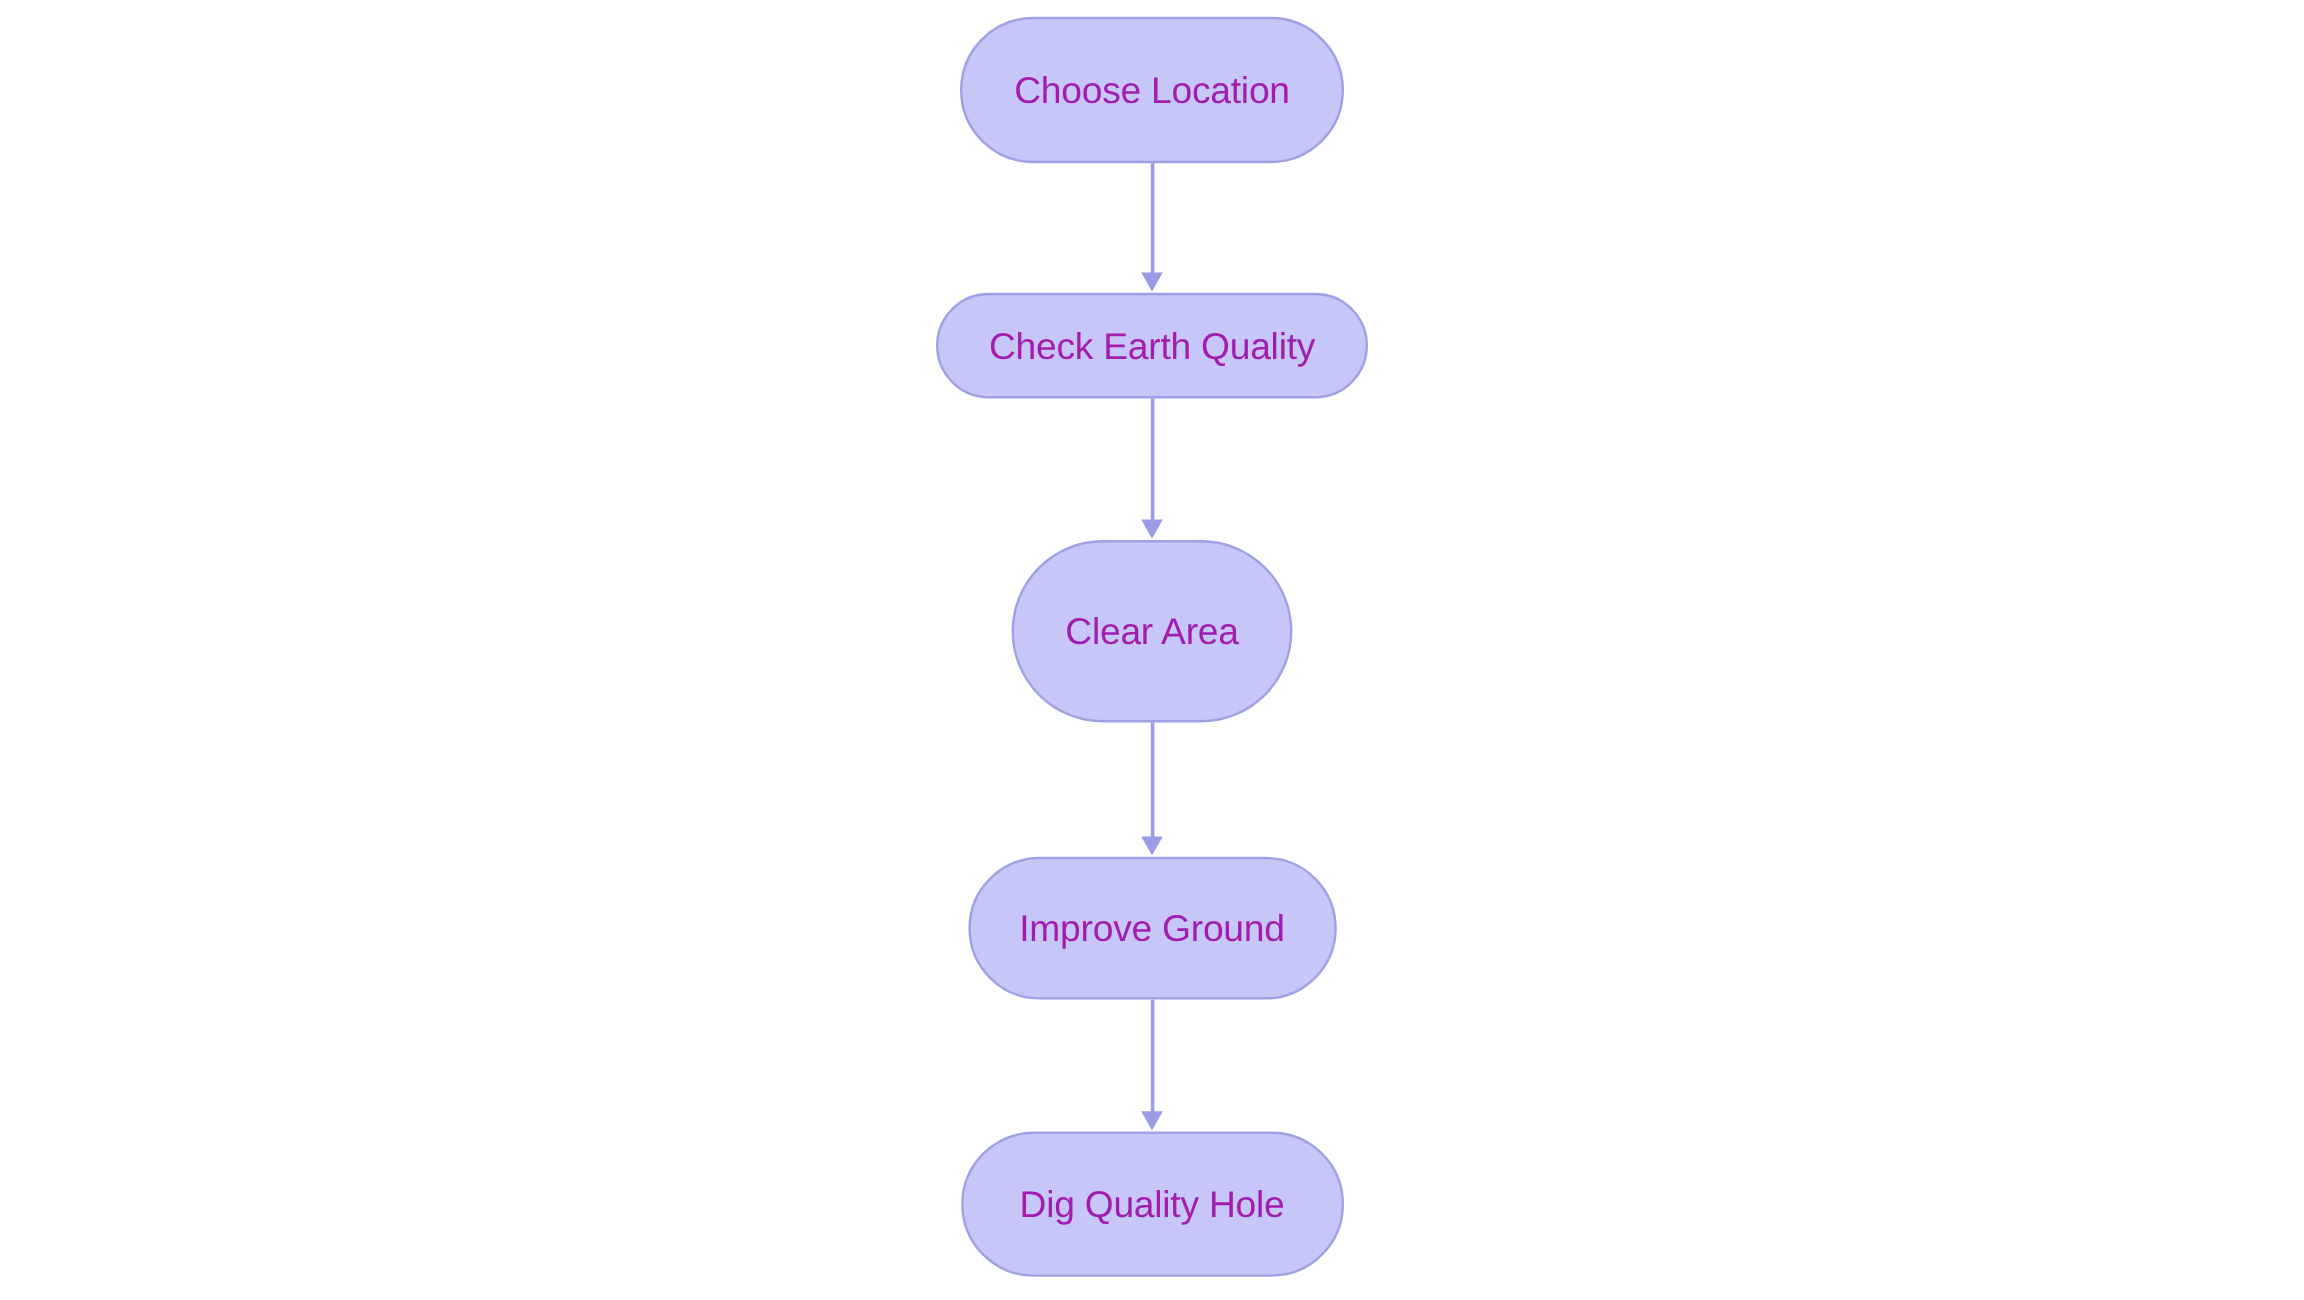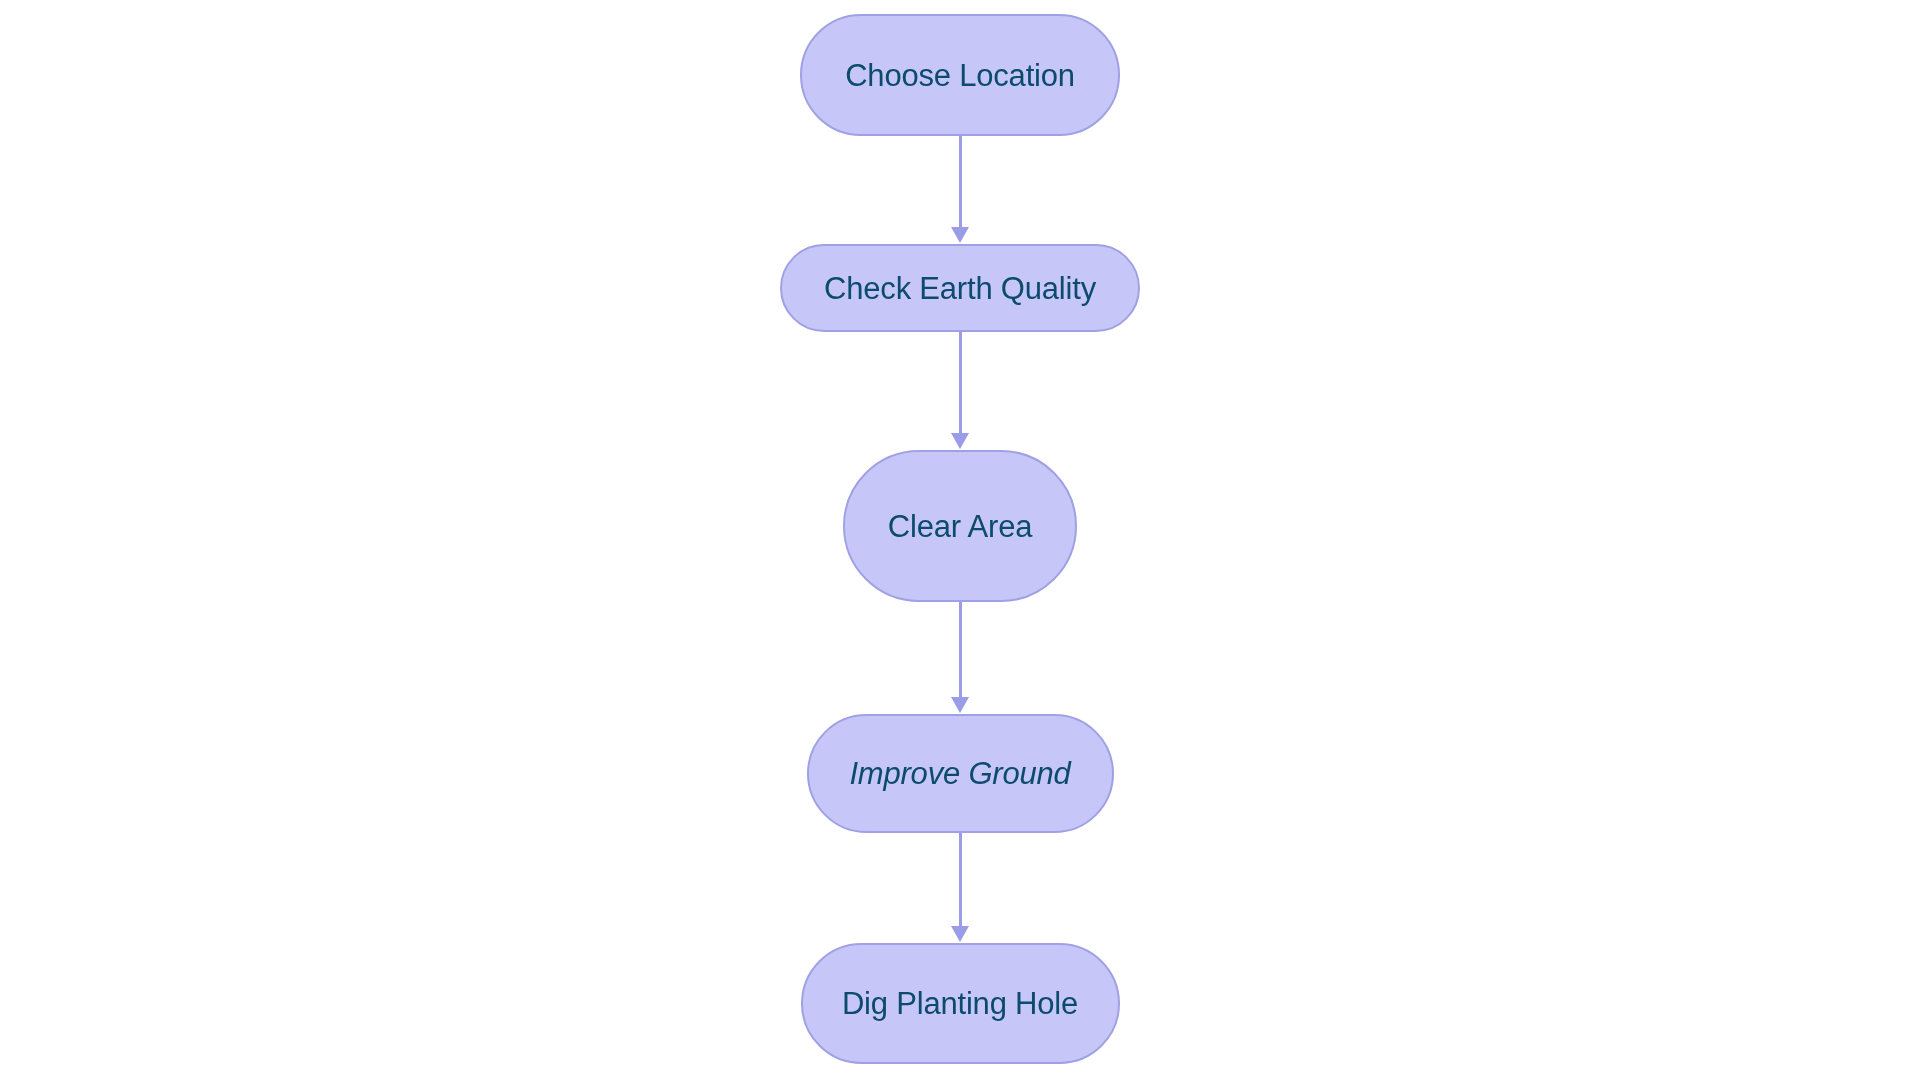--- a/index.html
+++ b/index.html
@@ -33,39 +33,39 @@
   }
 
   .node {
     box-sizing: border-box;
     display: flex;
     align-items: center;
     justify-content: center;
     background: #c6c7f8;
     border: 2px solid #a0a1e4;
     border-radius: 999px;
-    color: #0c4a6e;
+    color: #a21caf;
     font-family: "Liberation Sans", sans-serif;
     font-size: 31px;
     font-weight: 400;
     letter-spacing: -0.2px;
     white-space: nowrap;
     line-height: 1;
   }
 
   .node-label {
     display: block;
     padding: 0 6px;
   }
 
   
   .node-0 { width: 320px; height: 122px; }
   .node-1 { width: 360px; height: 88px; }
   .node-2 { width: 234px; height: 152px; }
-  .node-3 { width: 307px; height: 119px; font-style: italic; }
+  .node-3 { width: 307px; height: 119px; }
   .node-4 { width: 319px; height: 121px; }
 
   .connector {
     position: relative;
     display: flex;
     flex-direction: column;
     align-items: center;
     justify-content: flex-start;
   }
   .connector-line {
@@ -131,17 +131,17 @@
     <div class="node node-3">
       <span class="node-label">Improve Ground</span>
     </div>
 
     <div class="connector connector-3">
       <div class="connector-line"></div>
       <div class="connector-head"></div>
     </div>
 
     <div class="node node-4">
-      <span class="node-label">Dig Planting Hole</span>
+      <span class="node-label">Dig Quality Hole</span>
     </div>
 
   </div>
 </div>
 
 </body></html>

